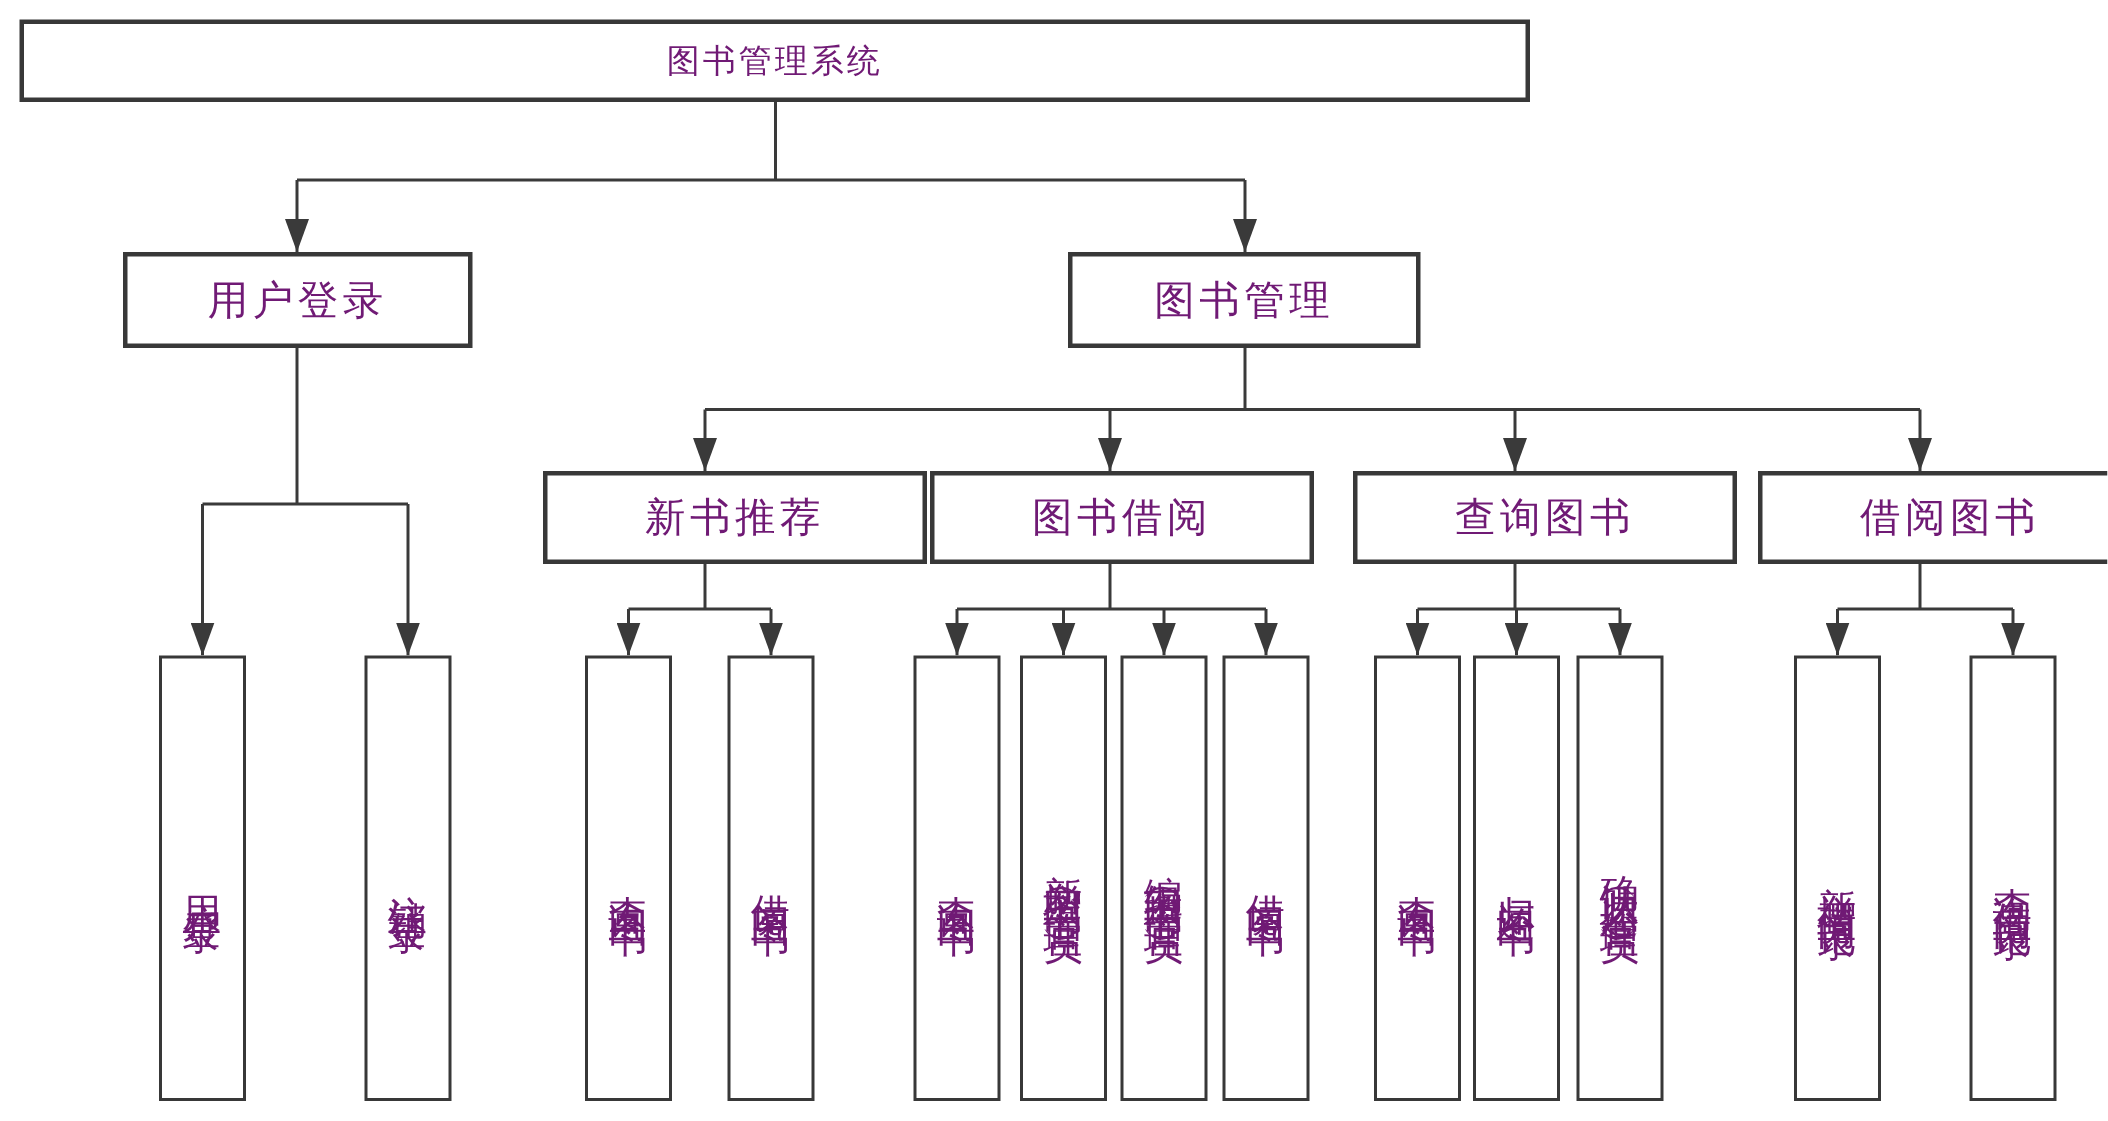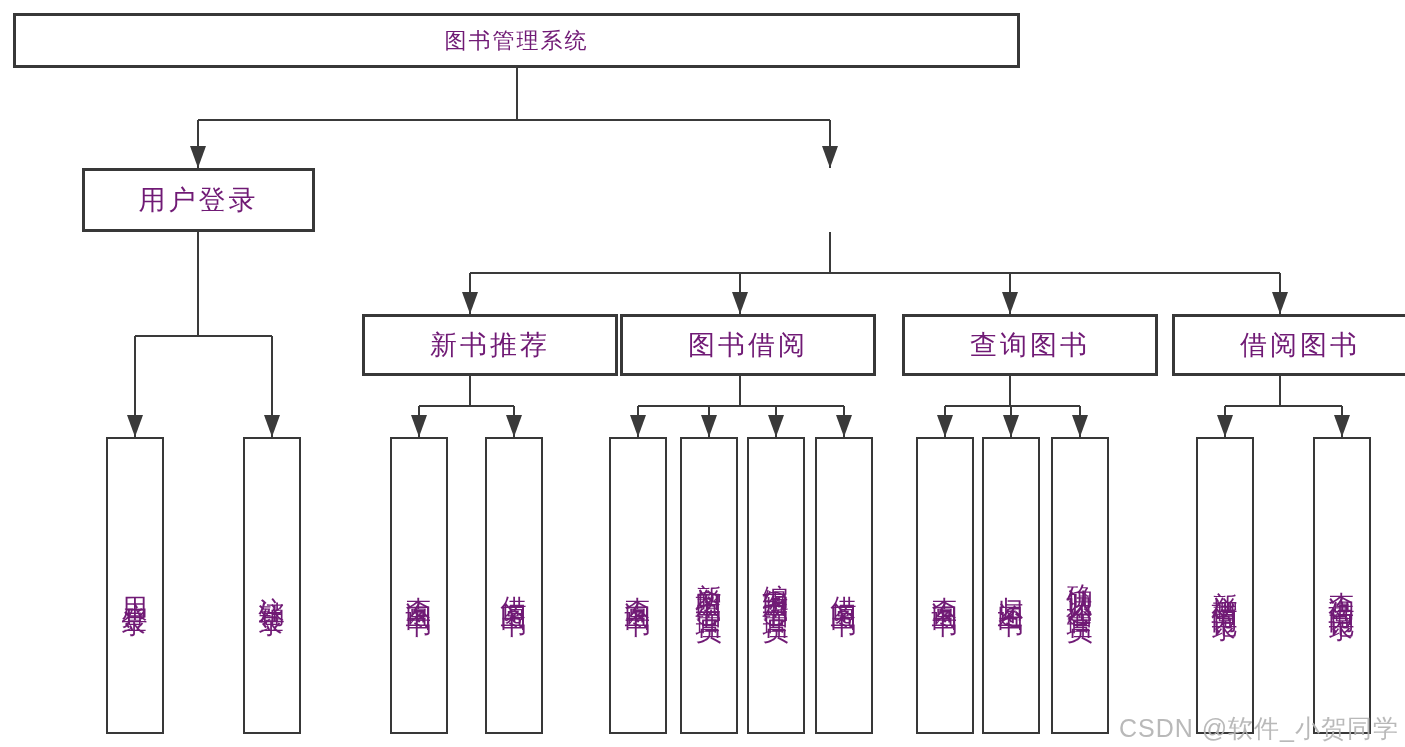--- a/index.html
+++ b/index.html
@@ -143,20 +143,21 @@
         <path d="M1225 406 H1342"></path>
         <path d="M1225 406 V437" marker-end="url(#arrowhead)"></path>
         <path d="M1342 406 V437" marker-end="url(#arrowhead)"></path>
       </g>
     </g>
   </svg>
 
   <div class="node root">图书管理系统</div>
 
   <div class="node l2a">用户登录</div>
+  <div class="node l2b">图书管理</div>
 
   <div class="node l3 l3a">新书推荐</div>
   <div class="node l3 l3b">图书借阅</div>
   <div class="node l3 l3c">查询图书</div>
   <div class="node l3 l3d">借阅图书</div>
 
   <div class="node leaf lf1">用户登录</div>
   <div class="node leaf lf2">注销登录</div>
 
   <div class="node leaf lf3">查询图书</div>
@@ -167,15 +168,14 @@
   <div class="node leaf lf7">编辑图书（管理员）</div>
   <div class="node leaf lf8">借阅图书</div>
 
   <div class="node leaf lf9">查询图书</div>
   <div class="node leaf lf10">归还图书</div>
   <div class="node leaf lf11">确认归还（管理员）</div>
 
   <div class="node leaf lf12">新增借阅记录</div>
   <div class="node leaf lf13">查询借阅记录</div>
 
-  <div id="watermark">CSDN @软件_小贺同学</div>
 
 </div>
 
 </body></html>

